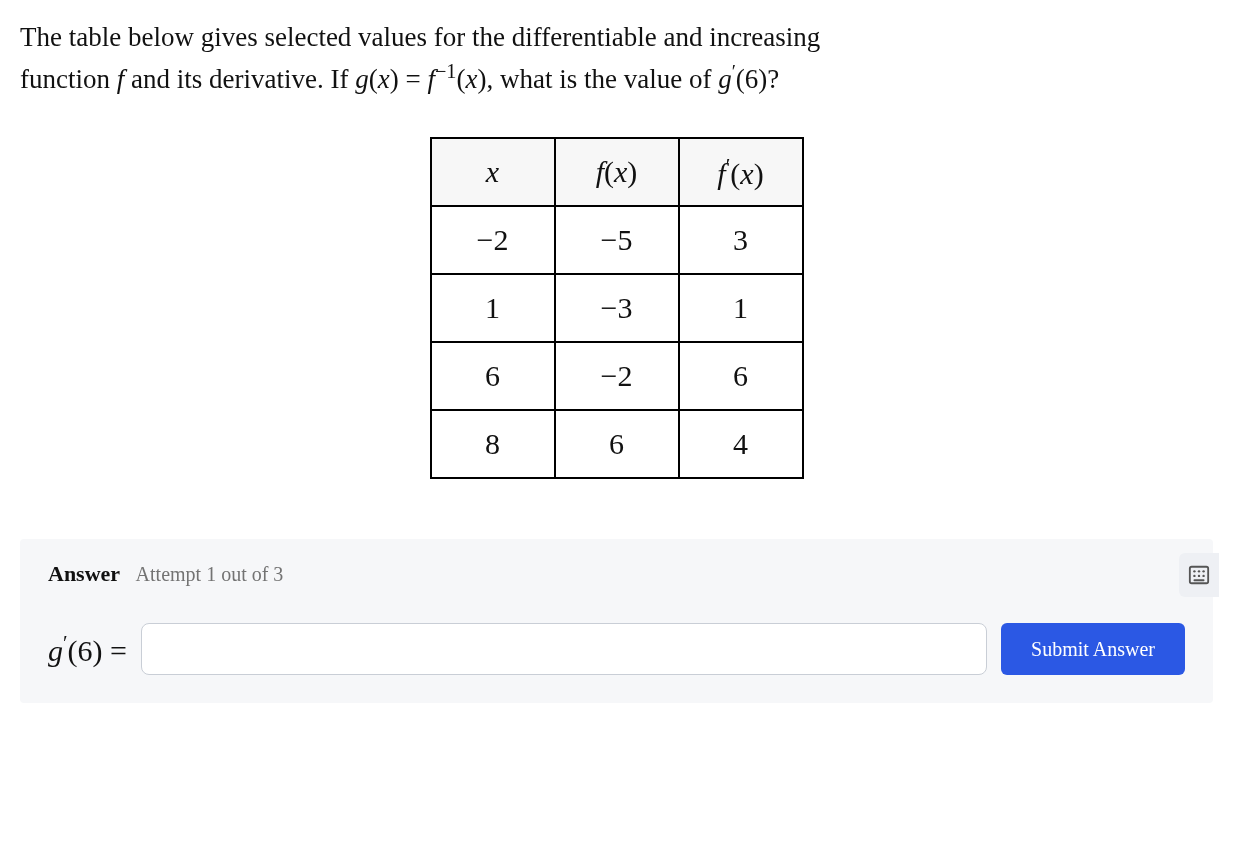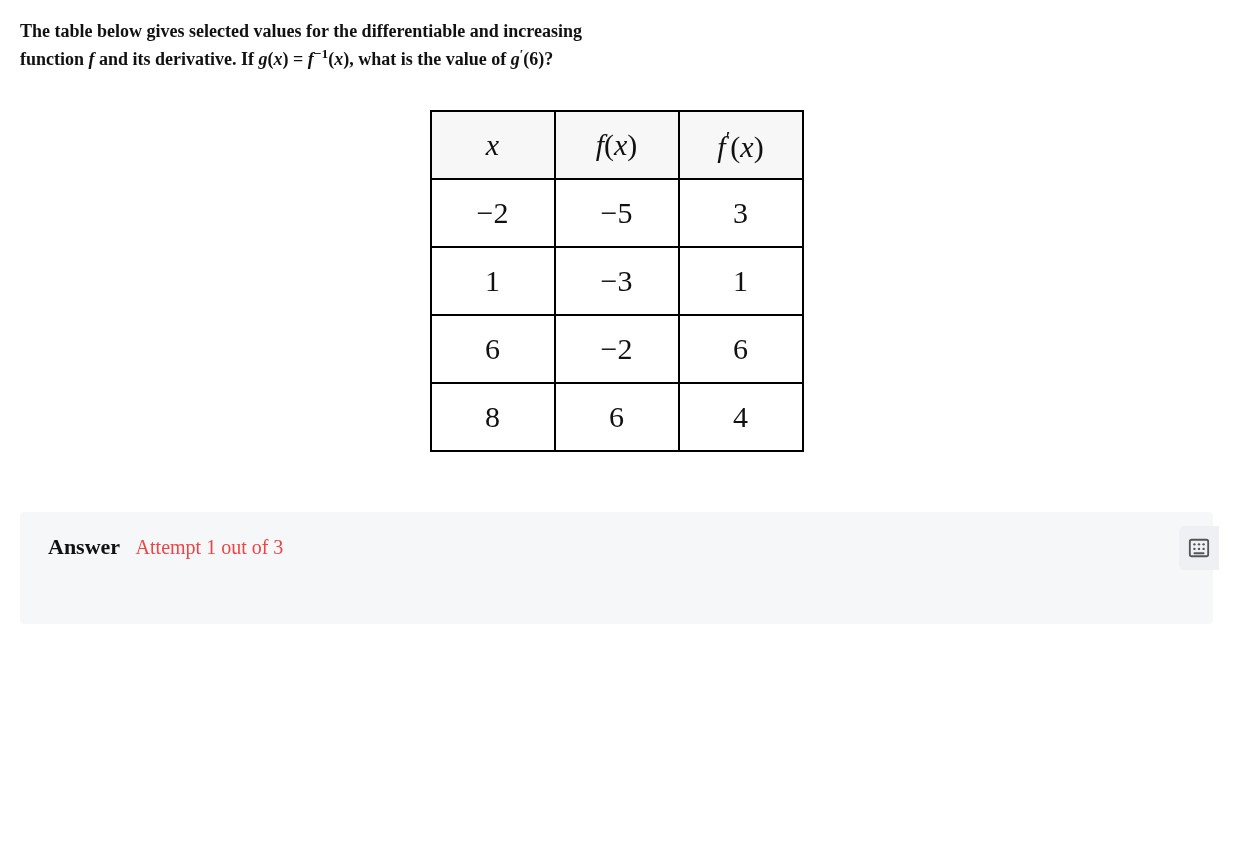--- a/index.html
+++ b/index.html
@@ -5,24 +5,23 @@
   * { box-sizing: border-box; }
   body {
     margin: 0;
     padding: 18px 20px;
     font-family: Georgia, 'Times New Roman', serif;
     color: #111;
     background: #fff;
     width: 1233px;
   }
   .question {
-    font-size: 18px;
+    font-size: 27px;
     line-height: 1.45;
     margin-bottom: 38px;
-    font-weight: bold;
   }
   .math-i { font-style: italic; font-family: 'Times New Roman', serif; }
   .sup { font-size: 0.7em; vertical-align: super; }
   .sub-exp { font-size: 0.75em; vertical-align: super; }
 
   .table-wrap { text-align: center; margin-bottom: 60px; }
   table.data {
     border-collapse: collapse;
     margin: 0 auto;
     font-size: 30px;
@@ -47,21 +46,21 @@
     padding: 22px 28px 28px 28px;
     border-radius: 4px;
     position: relative;
   }
   .answer-head {
     font-family: Georgia, serif;
     font-size: 22px;
     margin-bottom: 36px;
   }
   .answer-head .label { font-weight: bold; color:#111;margin-top:24px; }
-  .answer-head .attempt { color: #ef4444; font-size: 20px; margin-left: 10px; }
+  .answer-head .attempt { color: #737373; font-size: 20px; margin-left: 10px; }
 
   .answer-row {
     display: flex;
     align-items: center;
     gap: 14px;
   }
   .answer-math {
     font-family: 'Times New Roman', serif;
     font-size: 30px;
     white-space: nowrap;
@@ -157,13 +156,20 @@
         <circle cx="17" cy="13" r="1.3" fill="#555"></circle>
       <rect x="6" y="16.5" width="12" height="2.2" rx="1" fill="#555"></rect>
     </svg>
   </button>
 
   <div class="answer-head">
     <span class="label">Answer</span>
     <span class="attempt">Attempt 1 out of 3</span>
   </div>
 
+  <div class="answer-row">
+    <span class="answer-math">
+      <span class="math-i">g</span><span class="sup">′</span><span>(</span><span>6</span><span>)</span><span> = </span>
+    </span>
+    <input class="answer-input" type="text" value="" style="">
+    <button class="submit-btn">Submit Answer</button>
+  </div>
 </div>
 
 </body></html>

